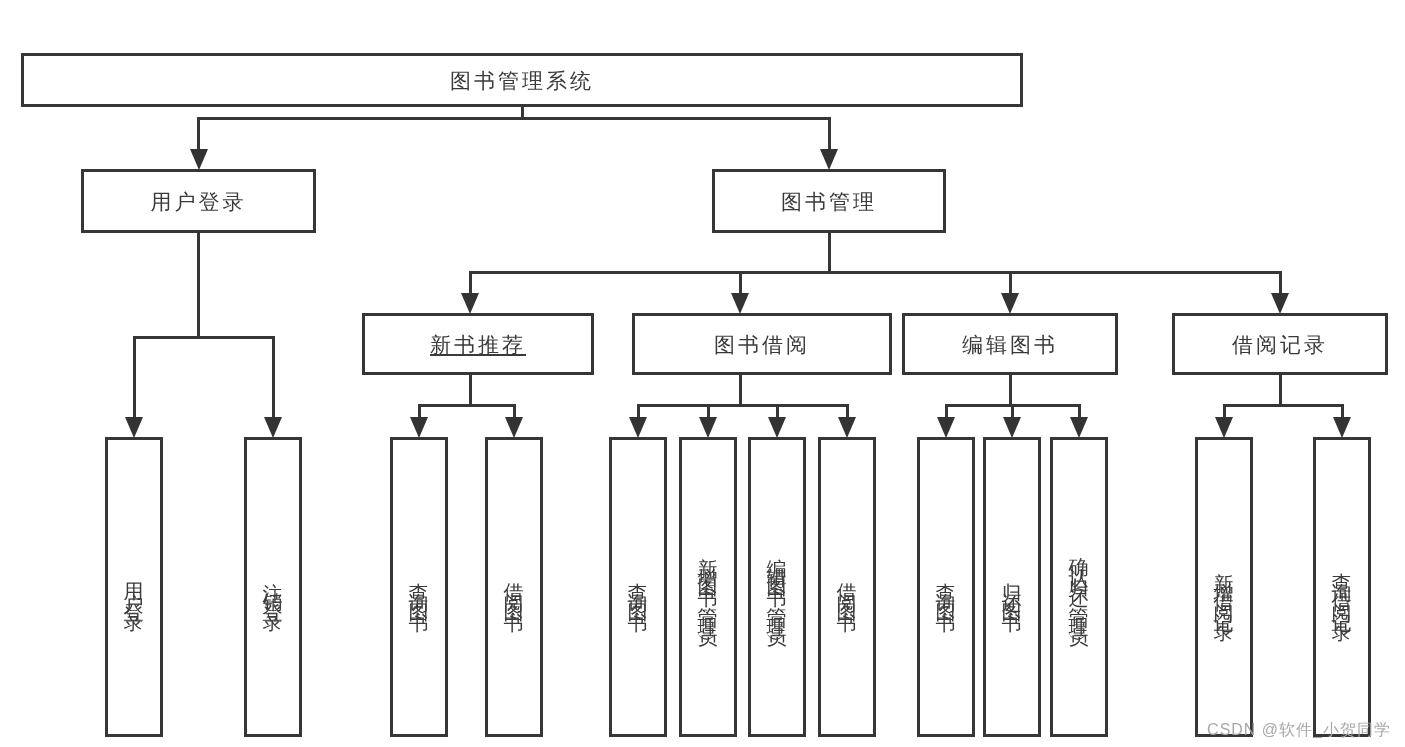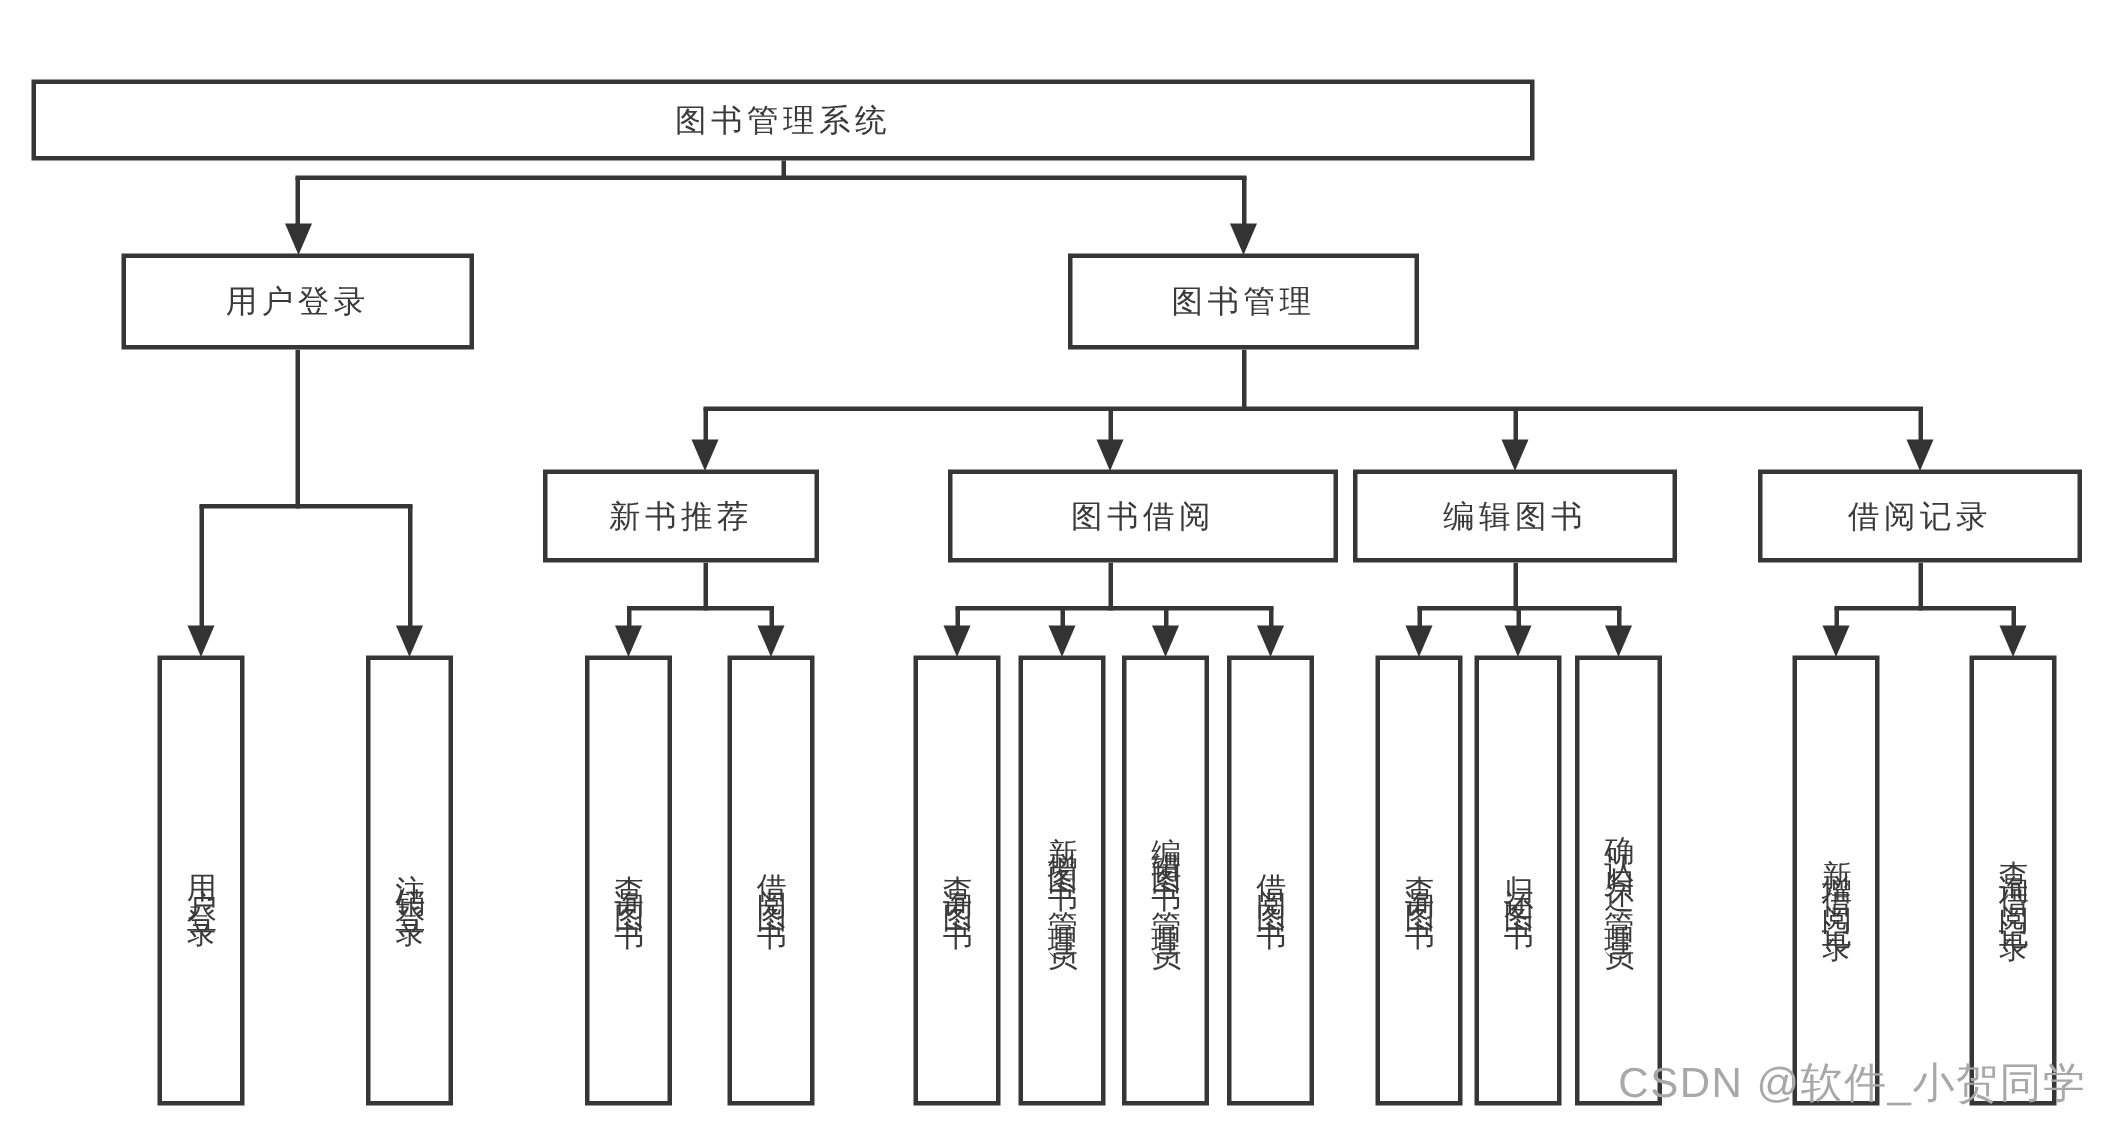--- a/index.html
+++ b/index.html
@@ -51,42 +51,42 @@
     height: 0;
     border-left: 9px solid transparent;
     border-right: 9px solid transparent;
     border-top: 21px solid #333333;
     z-index: 3;
   }
   #watermark {
     position: absolute;
     right: 14px;
     bottom: 6px;
-    font-size: 28px;
+    font-size: 16px;
     color: #a8a8a8;
     letter-spacing: 1px;
     z-index: 5;
     white-space: nowrap;
   }
 </style>
 </head>
 <body>
 
 <div id="canvas" style="background: rgb(255, 255, 255);">
   <div id="watermark" style="color: rgb(168, 168, 168);">CSDN @软件_小贺同学</div>
 <div class="node h" style="left: 21px; top: 13px; width: 1002px; height: 54px; margin-top: 40px;">
       <span>图书管理系统</span>
     </div>
     <div class="node h" style="left: 81px; top: 169px; width: 235px; height: 64px;">
       <span>用户登录</span>
     </div>
     <div class="node h" style="left: 712px; top: 169px; width: 234px; height: 64px;">
       <span>图书管理</span>
     </div>
-    <div class="node h" style="left: 362px; top: 313px; width: 184px; height: 62px;">
+    <div class="node h" style="left: 362px; top: 313px; width: 232px; height: 62px; text-decoration: underline;">
       <span>新书推荐</span>
     </div>
     <div class="node h" style="left: 632px; top: 313px; width: 260px; height: 62px;">
       <span>图书借阅</span>
     </div>
     <div class="node h" style="left: 902px; top: 313px; width: 216px; height: 62px;">
       <span>编辑图书</span>
     </div>
     <div class="node h" style="left: 1172px; top: 313px; width: 216px; height: 62px;">
       <span>借阅记录</span>

